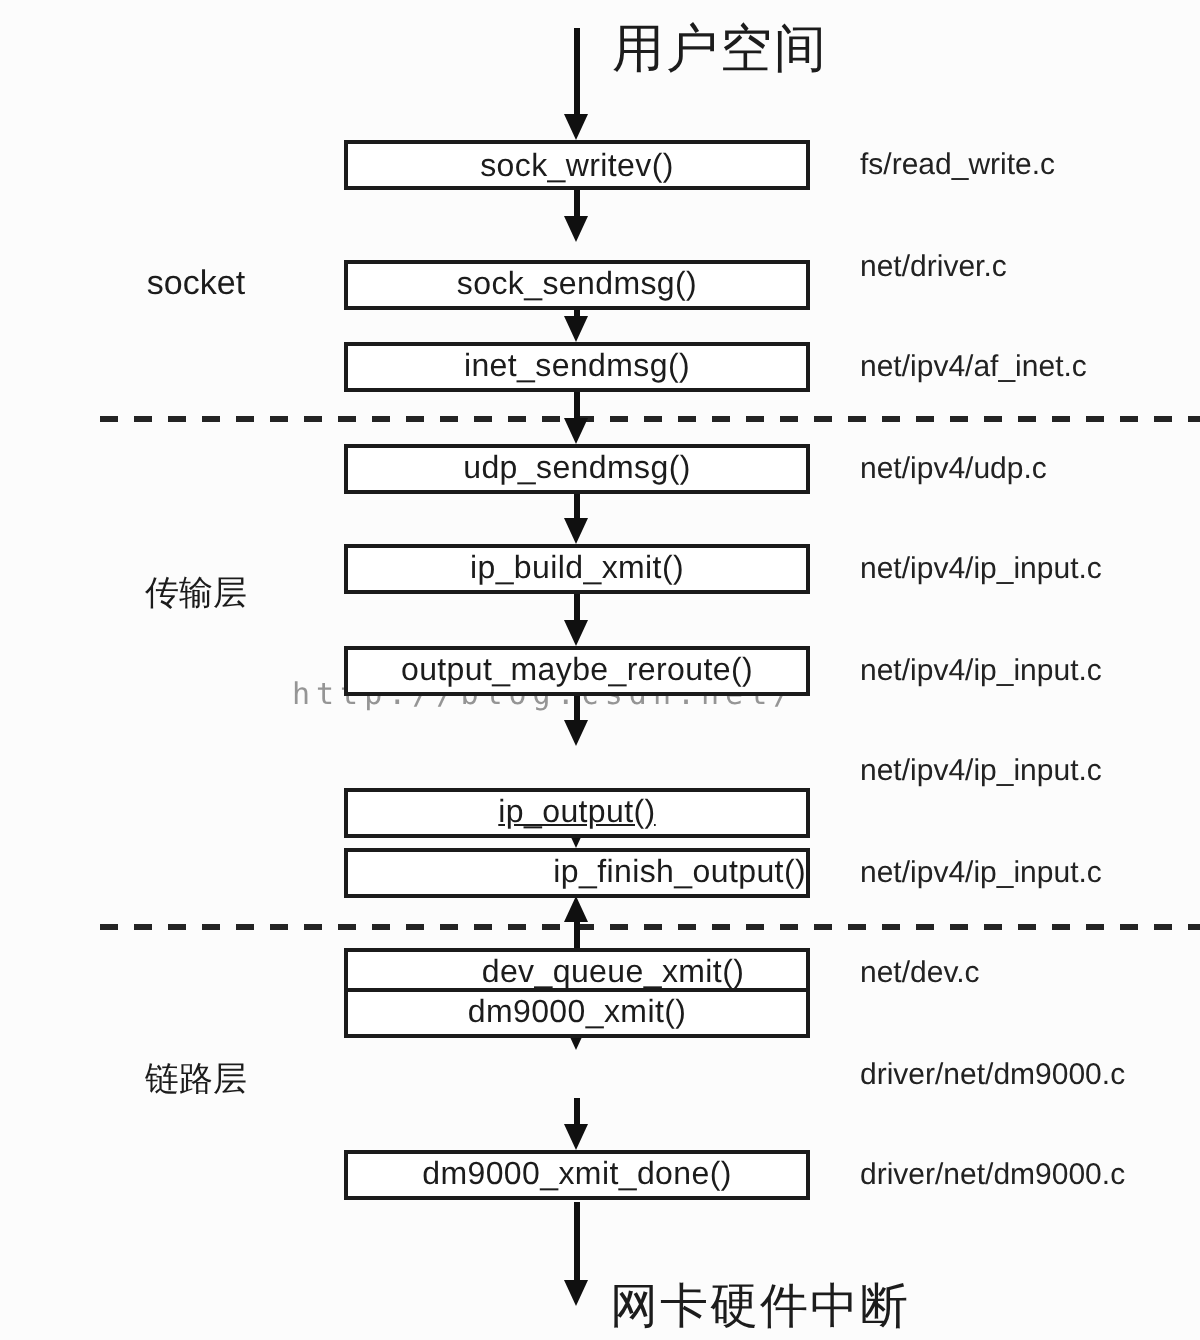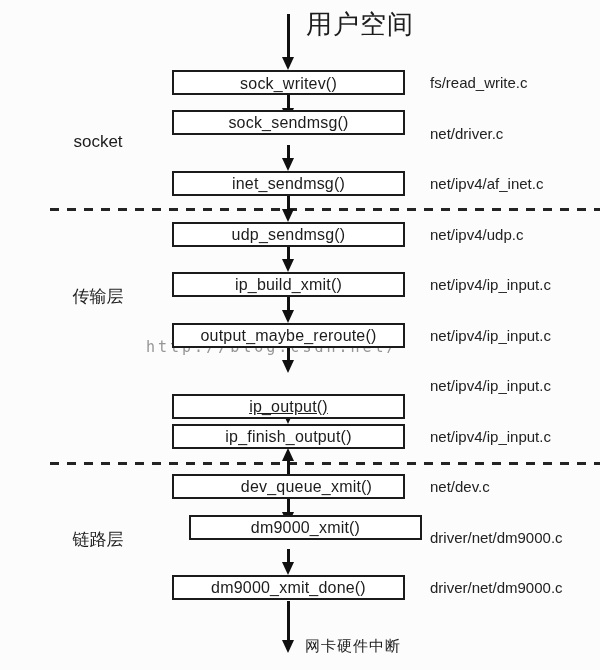--- a/index.html
+++ b/index.html
@@ -27,21 +27,21 @@
     background:repeating-linear-gradient(90deg,#242424 0 9px,transparent 9px 17px);
   }
   .stem{position:absolute;left:287px;width:3px;background:#101010;z-index:2;}
   .arrowhead{
     position:absolute;left:282px;width:0;height:0;z-index:2;
     border-left:6.5px solid transparent;border-right:6.5px solid transparent;
   }
   .arrowhead.down{border-top:13px solid #101010;}
   .arrowhead.up{border-bottom:13px solid #101010;}
   .toplabel{position:absolute;left:306px;top:7px;font-size:26px;letter-spacing:1px;z-index:3;}
-  .bottomlabel{position:absolute;left:305px;top:637px;font-size:15px;letter-spacing:1px;z-index:3;}
+  .bottomlabel{position:absolute;left:305px;top:637px;font-size:24px;letter-spacing:1px;z-index:3;}
   .watermark{
     position:absolute;left:146px;top:338px;z-index:0;
     font-family:"DejaVu Sans Mono","Liberation Mono",monospace;
     font-size:15px;letter-spacing:3px;color:#737373;opacity:.75;white-space:nowrap;
   }
 </style>
 </head>
 <body>
 
 <div class="canvas">
@@ -53,21 +53,21 @@
   <div class="stem" style="top:14px;height:44px;"></div>
   <div class="arrowhead down" style="top:57px;"></div>
 
   <div id="rows">
       <div class="fnbox" style="top: 70px; align-items: flex-end;">
         <span>sock_writev()</span>
       </div>
       <div class="filelabel" style="top: 70px;">fs/read_write.c</div>
       <div class="stem" style="top: 94px; height: 15px;"></div>
       <div class="arrowhead down" style="top: 108px;"></div>
-      <div class="fnbox" style="top: 110px;">
+      <div class="fnbox" style="top: 130px;">
         <span>sock_sendmsg()</span>
       </div>
       <div class="filelabel" style="top: 121px;">net/driver.c</div>
       <div class="stem" style="top: 145px; height: 14px;"></div>
       <div class="arrowhead down" style="top: 158px;"></div>
       <div class="fnbox" style="top: 171px;">
         <span>inet_sendmsg()</span>
       </div>
       <div class="filelabel" style="top: 171px;">net/ipv4/af_inet.c</div>
       <div class="stem" style="top: 195px; height: 15px;"></div>
@@ -89,33 +89,33 @@
       </div>
       <div class="filelabel" style="top: 323px;">net/ipv4/ip_input.c</div>
       <div class="stem" style="top: 347px; height: 14px;"></div>
       <div class="arrowhead down" style="top: 360px;"></div>
       <div class="fnbox" style="top: 394px; text-decoration: underline;">
         <span>ip_output()</span>
       </div>
       <div class="filelabel" style="top: 373px;">net/ipv4/ip_input.c</div>
       <div class="stem" style="top: 397px; height: 15px;"></div>
       <div class="arrowhead down" style="top: 411px;"></div>
-      <div class="fnbox" style="top: 424px;">
+      <div class="fnbox" style="top: 424px; justify-content: flex-end;">
         <span>ip_finish_output()</span>
       </div>
       <div class="filelabel" style="top: 424px;">net/ipv4/ip_input.c</div>
       <div class="stem" style="top: 459px; height: 15px;"></div>
       <div class="arrowhead up" style="top: 448px;"></div>
       <div class="fnbox" style="top: 474px; padding-left: 36px;">
         <span>dev_queue_xmit()</span>
       </div>
       <div class="filelabel" style="top: 474px;">net/dev.c</div>
       <div class="stem" style="top: 498px; height: 15px;"></div>
       <div class="arrowhead down" style="top: 512px;"></div>
-      <div class="fnbox" style="top: 515px; margin-left: 17px;">
+      <div class="fnbox" style="top: 494px;">
         <span>dm9000_xmit()</span>
       </div>
       <div class="filelabel" style="top: 525px;">driver/net/dm9000.c</div>
       <div class="stem" style="top: 549px; height: 14px;"></div>
       <div class="arrowhead down" style="top: 562px;"></div>
       <div class="fnbox" style="top: 575px;">
         <span>dm9000_xmit_done()</span>
       </div>
       <div class="filelabel" style="top: 575px;">driver/net/dm9000.c</div>
     </div>

